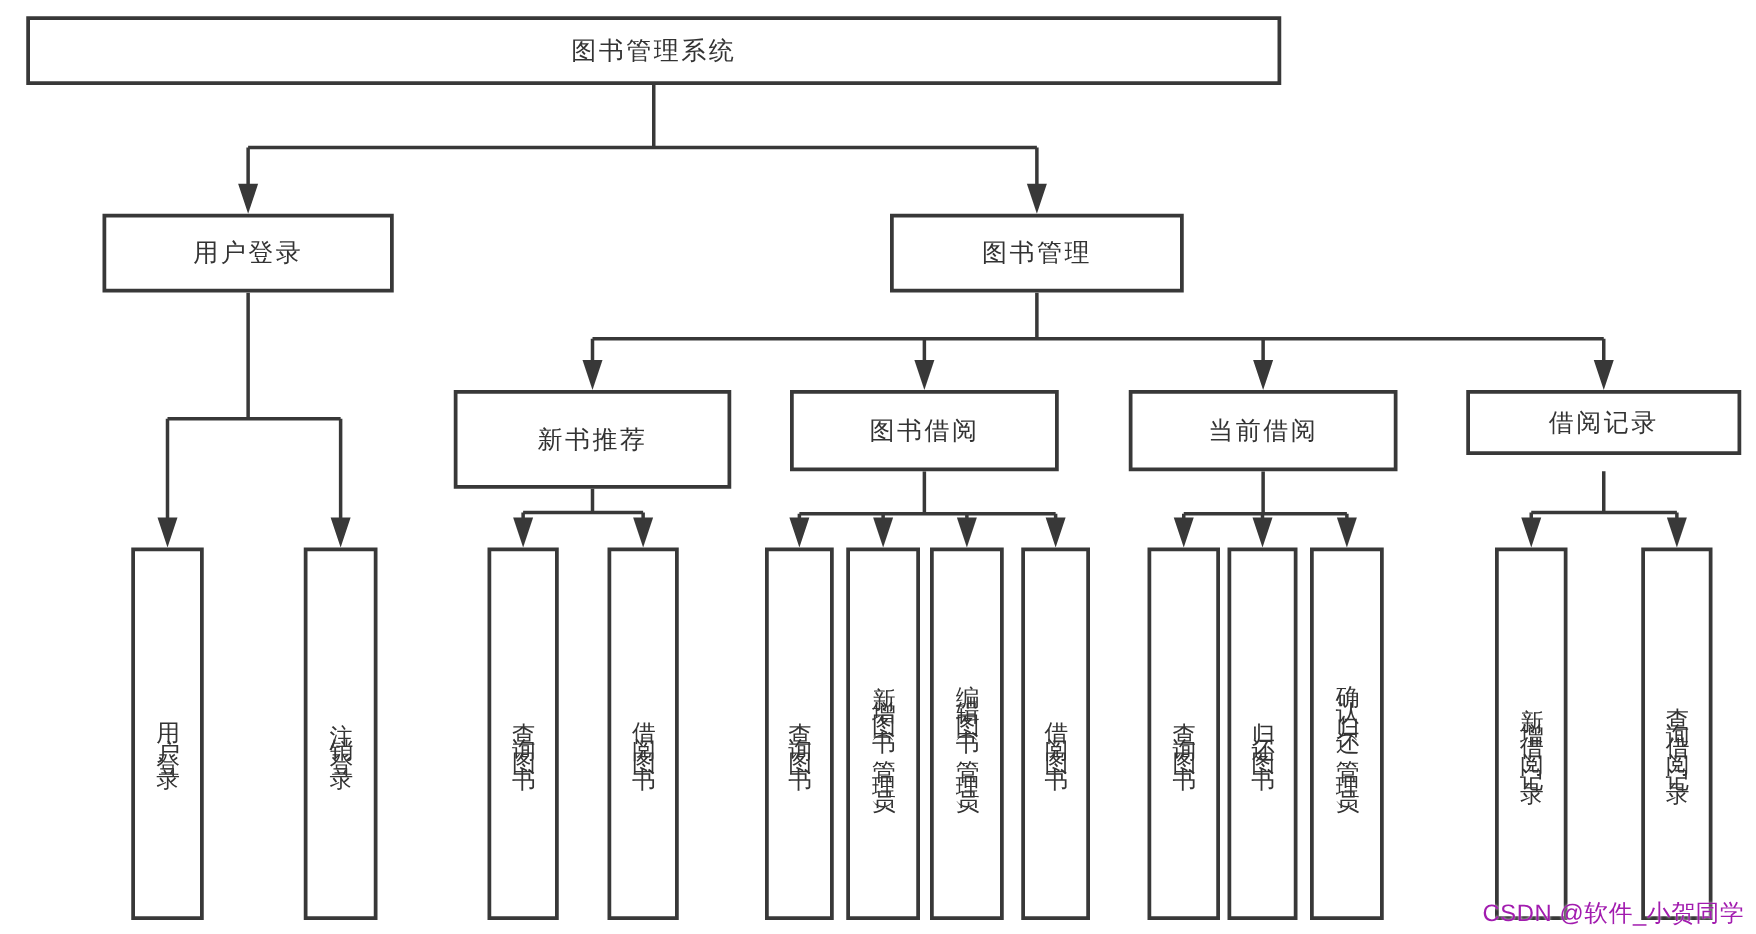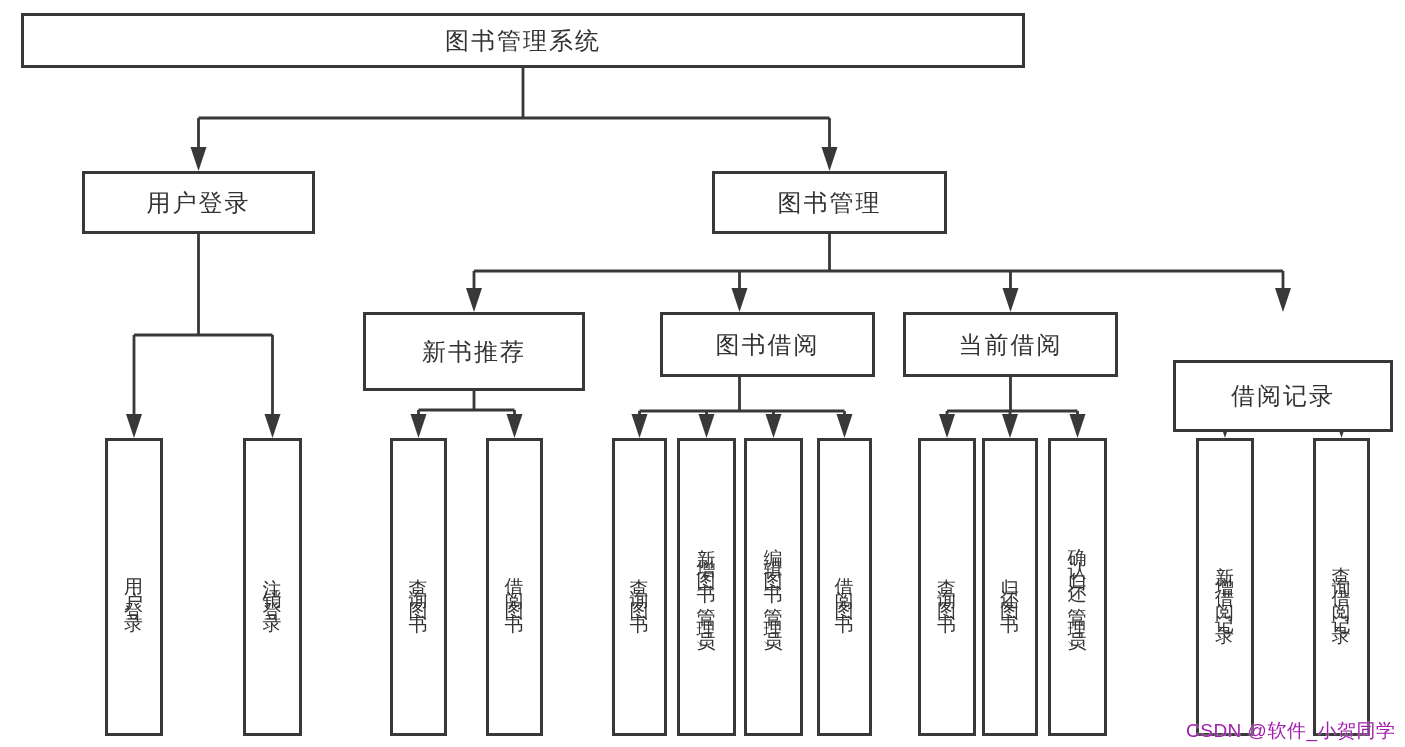--- a/index.html
+++ b/index.html
@@ -22,21 +22,21 @@
     box-sizing: border-box;
     background: #ffffff;
     border: 3px solid #383838;
     display: flex;
     align-items: center;
     justify-content: center;
     z-index: 1;
   }
   .hbox .label {
     color: #333333;
-    font-size: 24px;
+    font-size: 20px;
     letter-spacing: 2px;
     white-space: nowrap;
   }
   .vbox .label {
     color: #333333;
     font-size: 19px;
     line-height: 1;
     writing-mode: vertical-rl;
     text-orientation: mixed;
     letter-spacing: 12px;
@@ -118,27 +118,27 @@
   <div class="hbox" style="left:82px; top:171px; width:233px; height:63px;">
     <span class="label">用户登录</span>
   </div>
   <div class="hbox" style="left:712px; top:171px; width:235px; height:63px;">
     <span class="label">图书管理</span>
   </div>
 
   <div class="hbox" style="left:363px; top:312px; width:222px; height:79px;">
     <span class="label">新书推荐</span>
   </div>
-  <div class="hbox" style="left:660px; top:312px; width:215px; height:65px;">
+  <div class="hbox" style="left:632px; top:312px; width:215px; height:65px;">
     <span class="label">图书借阅</span>
   </div>
   <div class="hbox" style="left:903px; top:312px; width:215px; height:65px;">
     <span class="label">当前借阅</span>
   </div>
-  <div class="hbox" style="left:1173px; top:312px; width:220px; height:72px;margin-top:48px;">
+  <div class="hbox" style="left:1173px; top:312px; width:220px; height:52px;">
     <span class="label">借阅记录</span>
   </div>
 
   <div class="vbox" style="left:105px; top:438px; width:58px; height:298px;">
     <span class="label">用户登录</span>
   </div>
   <div class="vbox" style="left:243px; top:438px; width:59px; height:298px;">
     <span class="label">注销登录</span>
   </div>
   <div class="vbox" style="left:390px; top:438px; width:57px; height:298px;">

